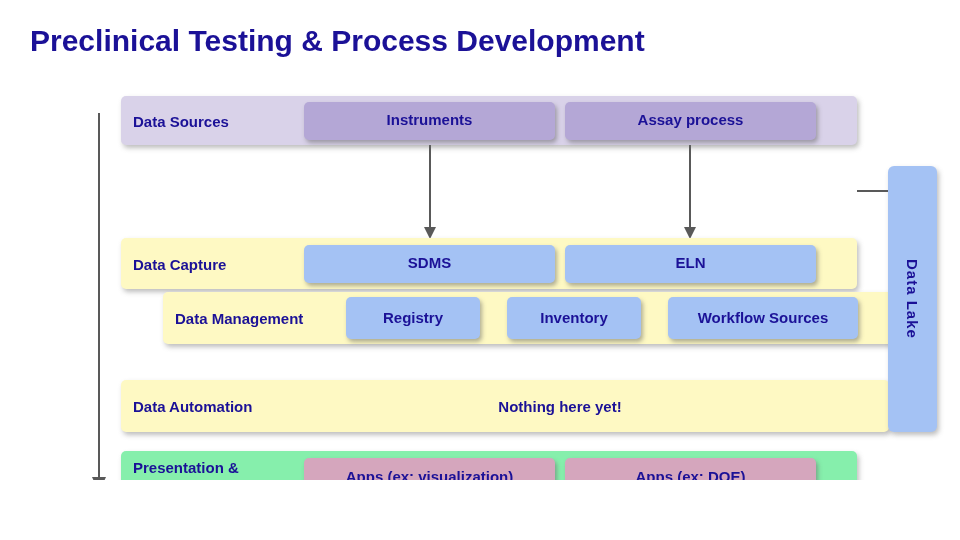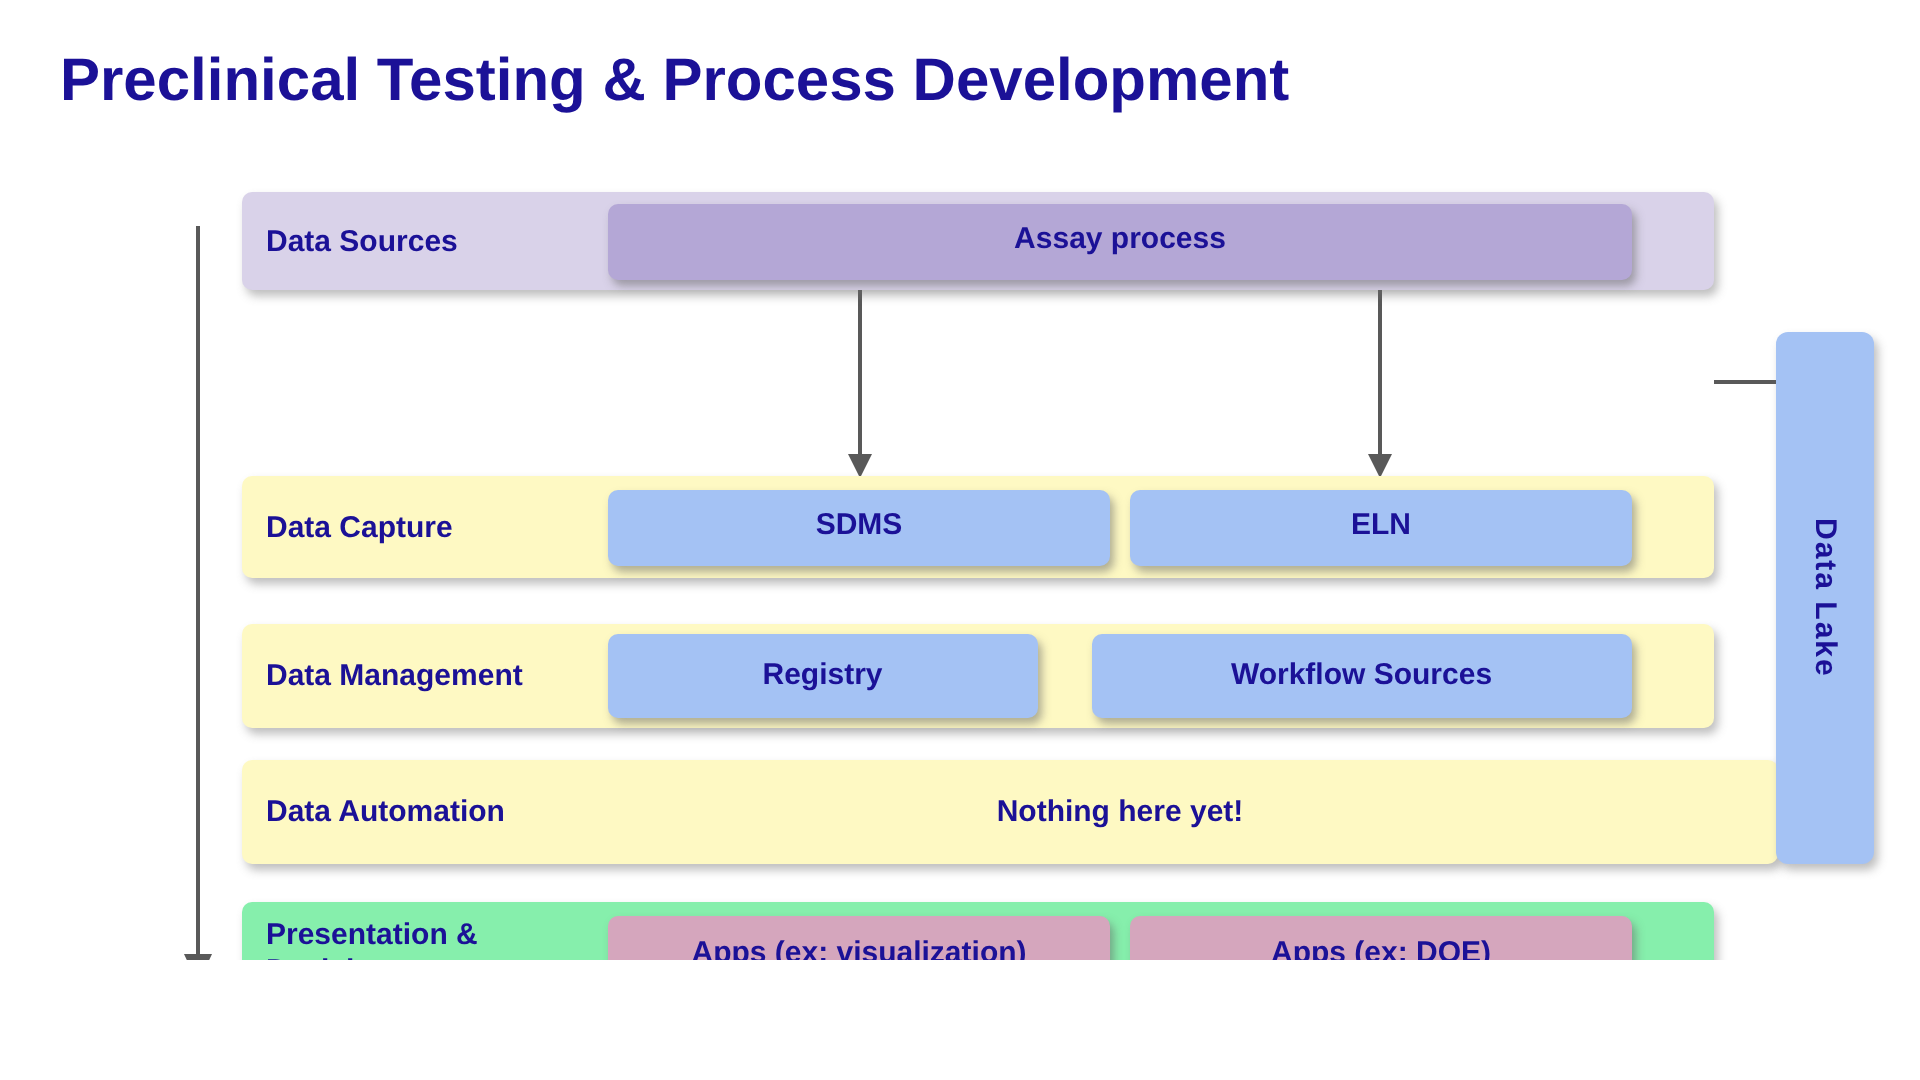--- a/index.html
+++ b/index.html
@@ -82,37 +82,39 @@
       <polygon points="684,227 696,227 690,239" fill="#595959"></polygon>
     </g>
 
     <line x1="857" y1="191" x2="888" y2="191" stroke="#595959" stroke-width="2"></line>
     <line x1="857" y1="405" x2="888" y2="405" stroke="#595959" stroke-width="2"></line>
   </svg>
 
   <div class="row row-purple" style="top:96px; height:49px;">
     <div class="label">Data Sources</div>
     <div class="boxes">
+      <div class="ibox ibox-purple">Instruments</div>
       <div class="ibox ibox-purple">Assay process</div>
     </div>
   </div>
 
 
   <div class="row row-blue" style="top:238px; height:51px;">
     <div class="label">Data Capture</div>
     <div class="boxes">
       <div class="ibox ibox-blue">SDMS</div>
       <div class="ibox ibox-blue">ELN</div>
     </div>
   </div>
 
-  <div class="row row-blue" style="top:312px; height:52px;">
+  <div class="row row-blue" style="top:292px; height:52px;margin-left:42px;">
     <div class="label">Data Management</div>
     <div class="boxes triple">
       <div class="ibox ibox-blue tall">Registry</div>
+      <div class="ibox ibox-blue tall">Inventory</div>
       <div class="ibox ibox-blue tall narrowtext">Workflow Sources</div>
     </div>
   </div>
 
   <div class="row row-blue" style="top:380px; height:52px;padding-left:32px;">
     <div class="label">Data Automation</div>
     <div class="center-text">Nothing here yet!</div>
   </div>
 
   <div class="row row-pink" style="top:451px; height:52px;">

